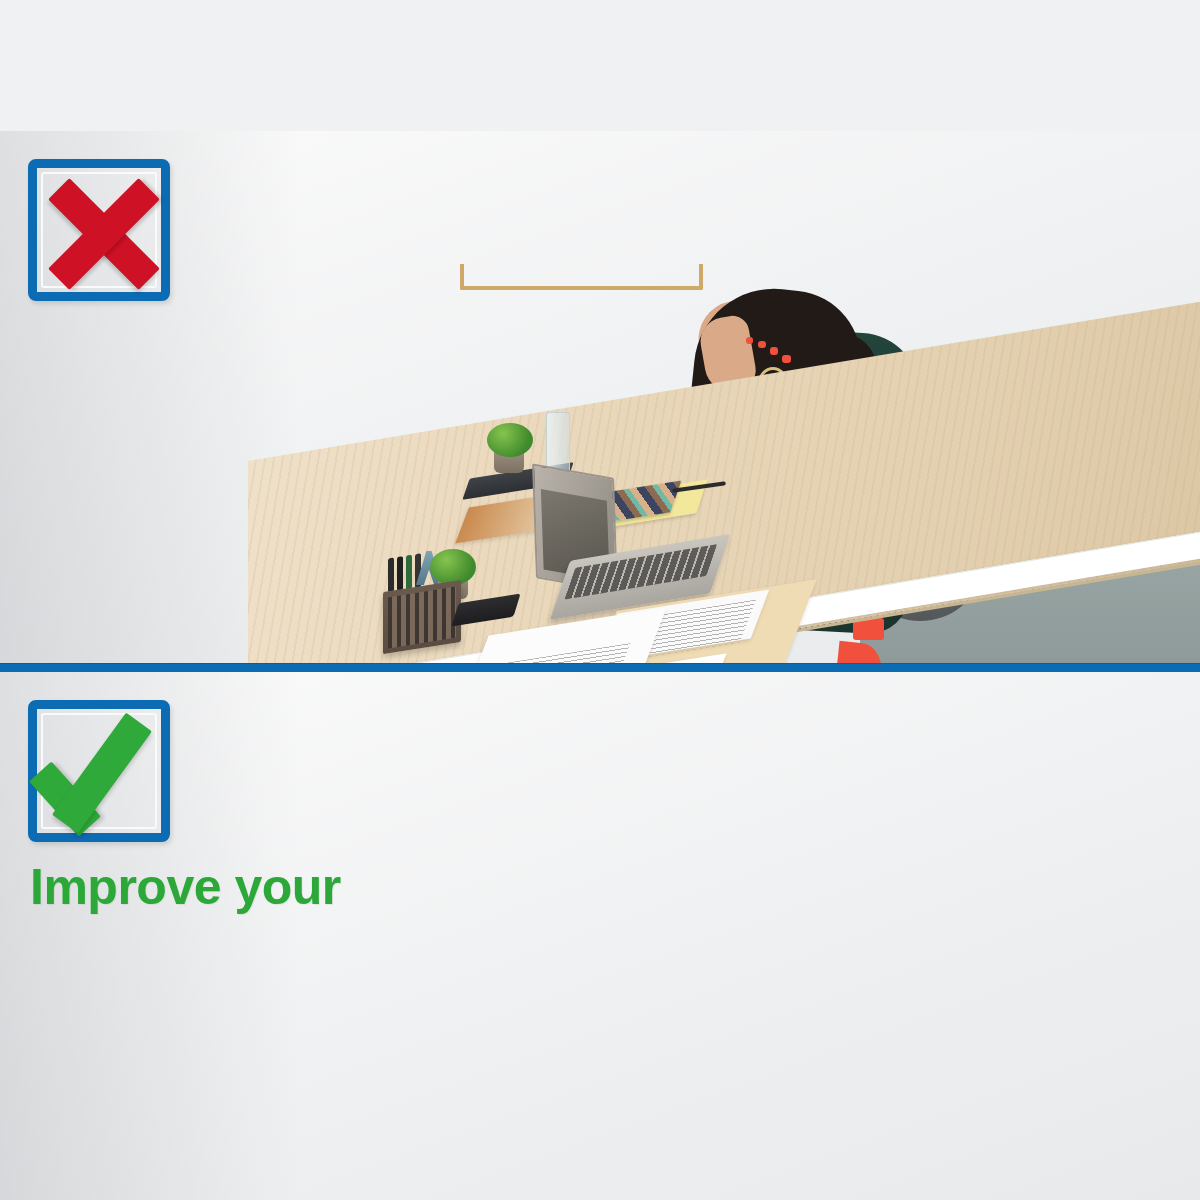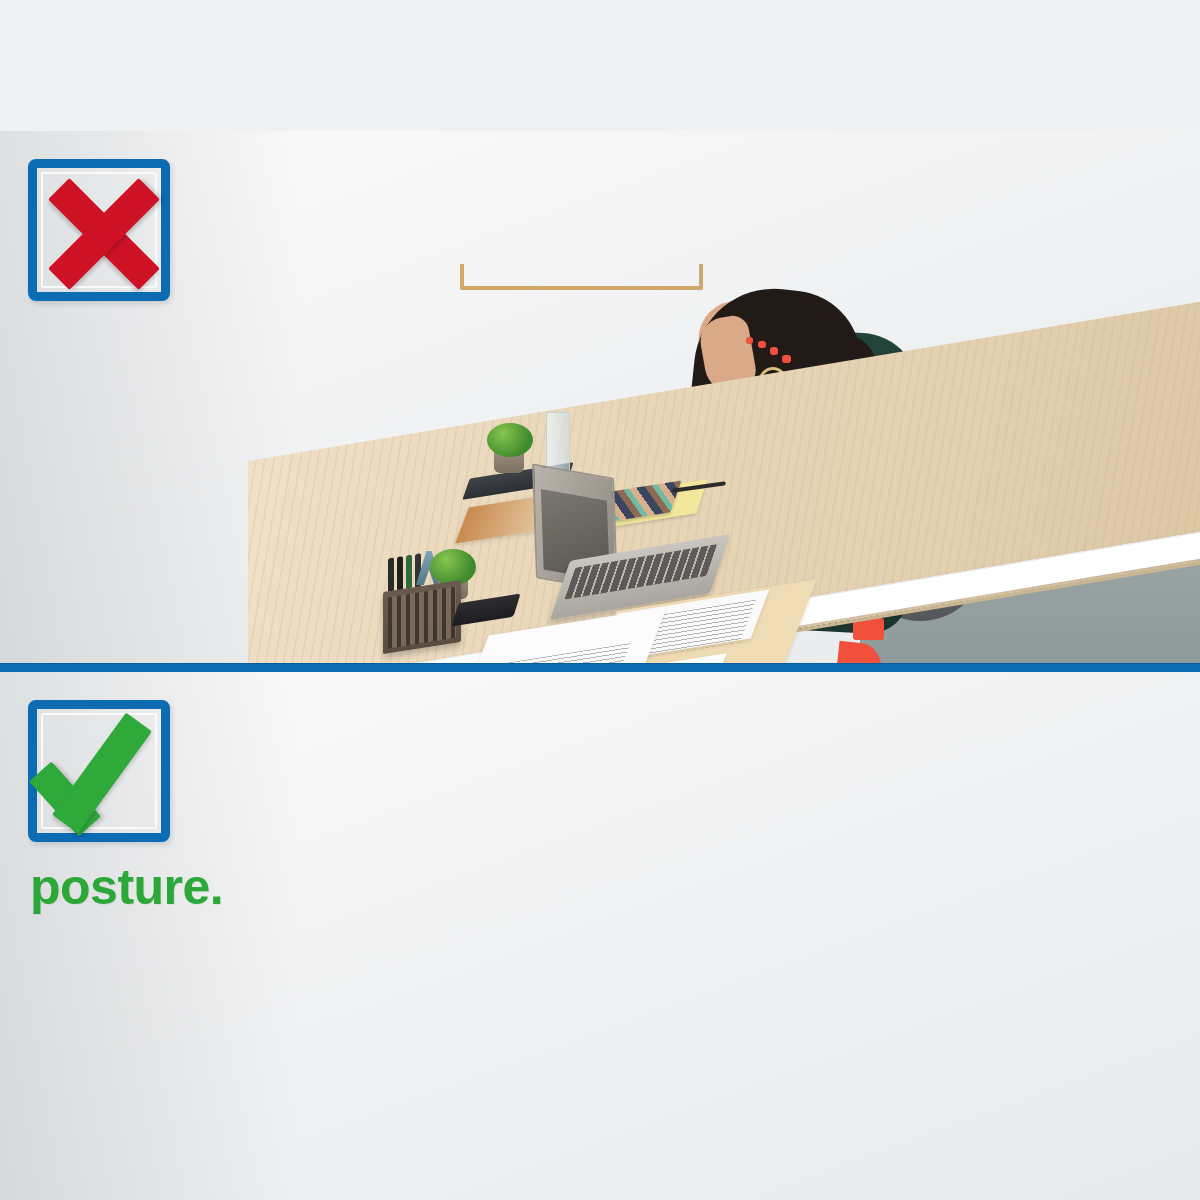--- a/index.html
+++ b/index.html
@@ -282,17 +282,17 @@
       <div class="icon-box" style="left:0;top:0;width:142px;height:142px;box-sizing:border-box;">
         <div class="icon-box-inner"></div>
       </div>
       <div class="check" style="left:0;top:0;width:170px;height:150px;">
         <div class="check-short" style="left:22px;top:62px;width:30px;height:74px;transform:rotate(-42deg);"></div>
         <div class="check-long" style="left:58px;top:10px;width:32px;height:126px;transform:rotate(36deg);"></div>
       </div>
     </div>
 
     <div class="caption" style="top:186px;">
-      <div>posture.</div>
+      <div>Improve your</div>
     </div>
   </div>
 
 </div>
 
 </body></html>

